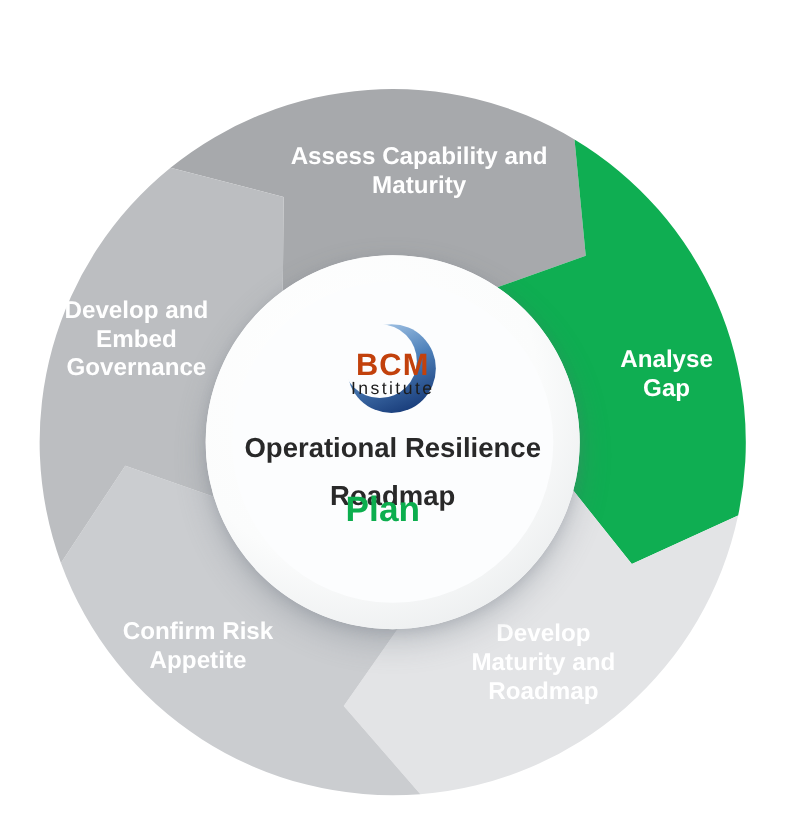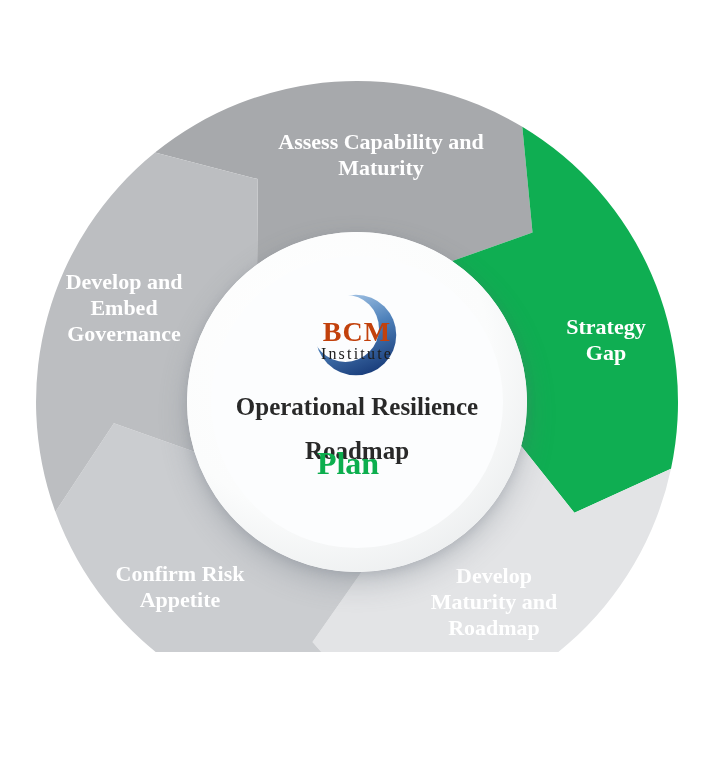--- a/index.html
+++ b/index.html
@@ -1,18 +1,18 @@
 <!DOCTYPE html>
 <html><head>
 <meta charset="utf-8">
 <style>
   html,body{margin:0;padding:0;background:#ffffff;}
   .stage{
-    position:relative;width:714px;height:652px;margin:0 auto;background:#ffffff;
-    font-family:Liberation Serif, serif;overflow:hidden;
+    position:relative;width:714px;height:764px;margin:0 auto;background:#ffffff;
+    font-family:Liberation Sans, sans-serif;overflow:hidden;
   }
   #wheel{position:absolute;left:0;top:0;width:714px;height:764px;}
   .seg-label{
     position:absolute;color:#ffffff;font-weight:bold;font-size:22px;line-height:26px;
     text-align:center;user-select:none;
   }
   .sl-assess{left:241px;top:129px;width:280px;}
   .sl-analyse{left:556px;top:314px;width:100px;}
   .sl-strategy{left:419px;top:563px;width:150px;}
   .sl-confirm{left:100px;top:561px;width:160px;}
@@ -52,21 +52,21 @@
 
   <svg id="wheel" viewBox="0 0 714 764">
       <path d="M 155.0 152.5 A 321 321 0 0 1 522.3 126.8 L 532.5 232.5 L 452.1 261.1 A 170 170 0 0 0 257.1 264.5 L 257.8 179.1 Z" fill="#a7a9ac"></path>
       <path d="M 522.3 126.8 A 321 321 0 0 1 671.0 468.7 L 574.4 512.8 L 521.2 446.0 A 170 170 0 0 0 452.1 261.1 L 532.5 232.5 Z" fill="#0fae52"></path>
       <path d="M 671.0 468.7 A 321 321 0 0 1 382.2 722.0 L 312.5 641.9 L 361.5 571.9 A 170 170 0 0 0 521.2 446.0 L 574.4 512.8 Z" fill="#e3e4e6"></path>
       <path d="M 382.2 722.0 A 321 321 0 0 1 55.4 511.8 L 113.9 423.3 L 194.4 451.7 A 170 170 0 0 0 361.5 571.9 L 312.5 641.9 Z" fill="#cbcdd0"></path>
       <path d="M 55.4 511.8 A 321 321 0 0 1 155.0 152.5 L 257.8 179.1 L 257.1 264.5 A 170 170 0 0 0 194.4 451.7 L 113.9 423.3 Z" fill="#bcbec1"></path>
     </svg>
 
   <div class="seg-label sl-assess">Assess Capability and Maturity</div>
-  <div class="seg-label sl-analyse">Strategy Gap</div>
+  <div class="seg-label sl-analyse">Analyse Gap</div>
   <div class="seg-label sl-strategy">Develop Maturity and Roadmap</div>
   <div class="seg-label sl-confirm">Confirm Risk Appetite</div>
   <div class="seg-label sl-governance">Develop and Embed Governance</div>
 
   <div class="ring"></div>
   <div class="disc"></div>
 
   <div class="logo">
     <svg viewBox="0 0 100 100">
       <defs>

